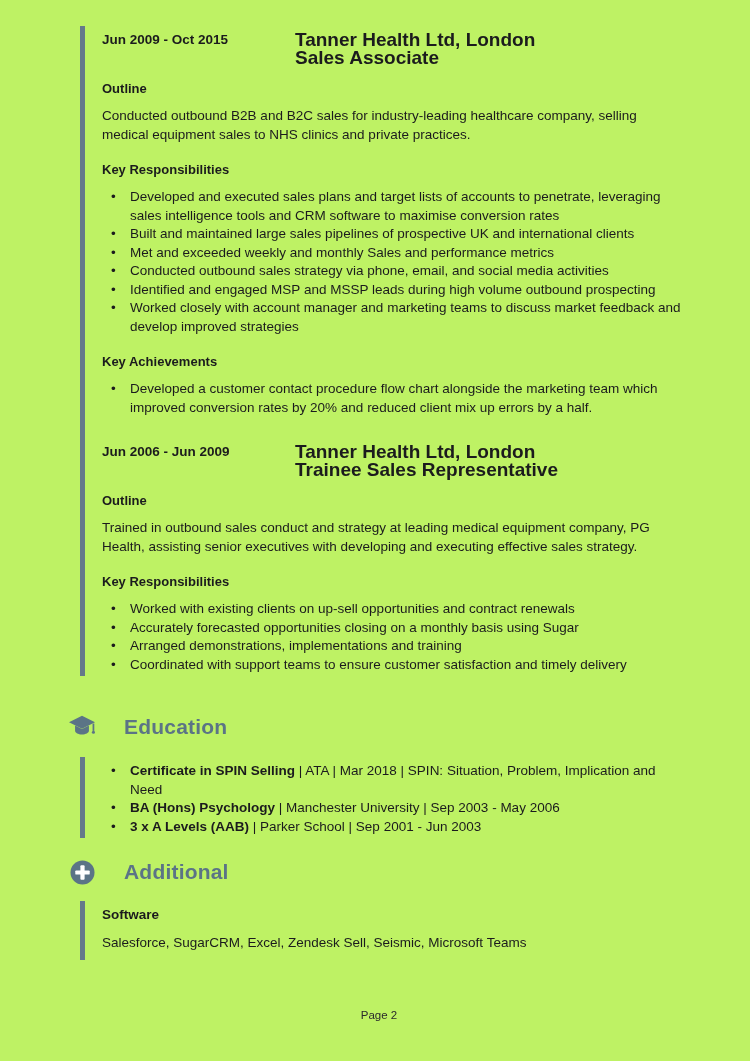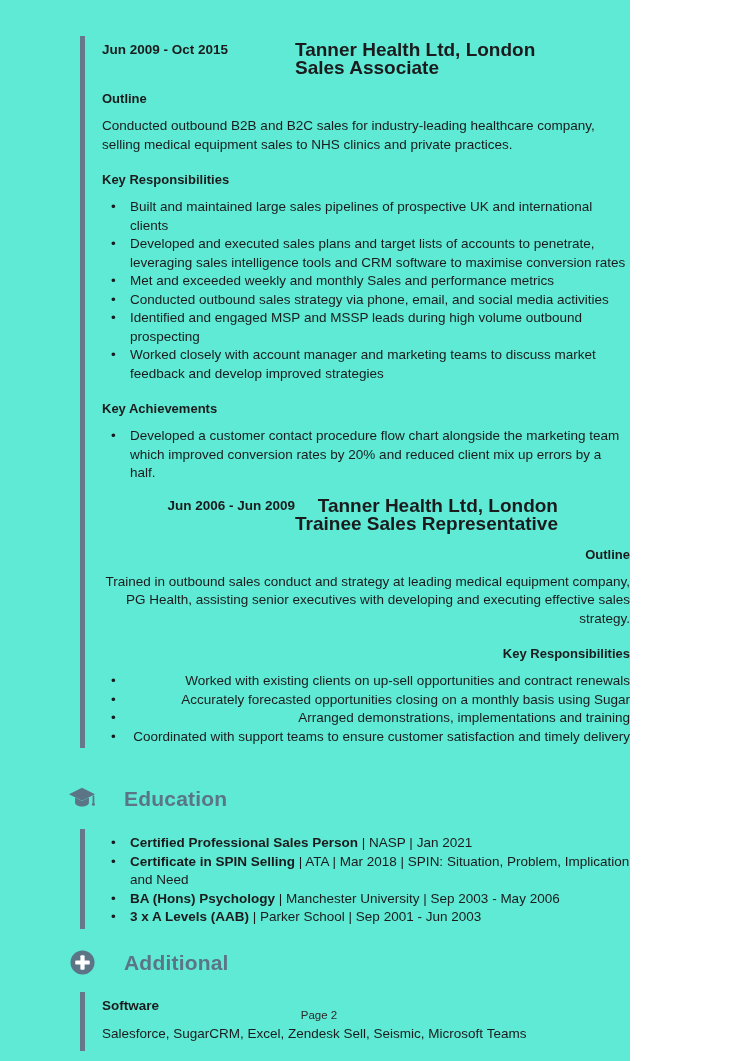--- a/index.html
+++ b/index.html
@@ -6,25 +6,25 @@
   html, body { background: #ffffff; }
   body {
     width: 750px;
     height: 1061px;
     position: relative;
     font-family: "Liberation Sans", sans-serif;
     color: #1b1b1d;
     overflow: hidden;
   }
   .page {
-    width: 630px;
+    width: 750px;
     height: 1061px;
-    background: #5eead4;
+    background: #bef264;
     position: relative;
-    padding-top: 36px;
+    padding-top: 26px;
   }
   
   .vblock {
     margin-left: 80px;
     border-left: 5px solid #65798a;
     padding-left: 17px;
     padding-top: 5px;
     padding-bottom: 2px;
     max-width: 605px;
   }
@@ -73,21 +73,21 @@
     line-height: 18.5px;
   }
   ul.bullets li::before {
     content: "\2022";
     position: absolute;
     left: 9px;
     top: 0;
     font-size: 13.5px;
   }
   ul.bullets.tight { margin-bottom: 0; }
-  .job + .job { margin-top: 14px; text-align: right; }
+  .job + .job { margin-top: 26px; }
   
   .section-heading {
     display: flex;
     align-items: center;
     margin-left: 68px;
     gap: 28px;
   }
   .section-heading .sh-icon {
     width: 28px;
     height: 26px;
@@ -142,22 +142,22 @@
         <div class="job-org">
           <div>Tanner Health Ltd, London</div>
           <div>Sales Associate</div>
         </div>
       </div>
       <div class="subhead">Outline</div>
       <p class="body-text para">Conducted outbound B2B and B2C sales for industry-leading healthcare company, selling medical equipment sales to NHS clinics and private practices.</p>
       <div class="subhead">Key Responsibilities</div>
       <ul class="bullets">
 
-      <li>Built and maintained large sales pipelines of prospective UK and international clients</li>
-          <li>Developed and executed sales plans and target lists of accounts to penetrate, leveraging sales intelligence tools and CRM software to maximise conversion rates</li>
+      <li>Developed and executed sales plans and target lists of accounts to penetrate, leveraging sales intelligence tools and CRM software to maximise conversion rates</li>
+          <li>Built and maintained large sales pipelines of prospective UK and international clients</li>
           <li>Met and exceeded weekly and monthly Sales and performance metrics</li>
           <li>Conducted outbound sales strategy via phone, email, and social media activities</li>
           <li>Identified and engaged MSP and MSSP leads during high volume outbound prospecting</li>
           <li>Worked closely with account manager and marketing teams to discuss market feedback and develop improved strategies</li>
         </ul>
       <div class="subhead">Key Achievements</div>
       <ul class="bullets tight">
 
       <li>Developed a customer contact procedure flow chart alongside the marketing team which improved conversion rates by 20% and reduced client mix up errors by a half.</li>
         </ul>
@@ -192,21 +192,20 @@
         <path d="M8 13.2 v6.2 c0 2.4 3.6 4.3 8 4.3 s8 -1.9 8 -4.3 v-6.2 l-8 4 z" fill="#5b7486"></path>
         <path d="M29.2 11 v8.5" stroke="#5b7486" stroke-width="2" fill="none"></path>
         <circle cx="29.2" cy="21" r="1.8" fill="#5b7486"></circle>
       </svg>
     </span>
     <h2>Education</h2>
   </div>
   <div class="vblock">
     <ul class="bullets tight">
 
-        <li><b>Certified Professional Sales Person</b><span> | NASP | Jan 2021</span></li>
 
         <li><b>Certificate in SPIN Selling</b><span> | ATA | Mar 2018 | SPIN: Situation, Problem, Implication and Need</span></li>
 
         <li><b>BA (Hons) Psychology</b><span> | Manchester University | Sep 2003 - May 2006</span></li>
 
         <li><b>3 x A Levels (AAB)</b><span> | Parker School | Sep 2001 - Jun 2003</span></li>
       </ul>
   </div>
 
   <div class="section-heading heading-add">

